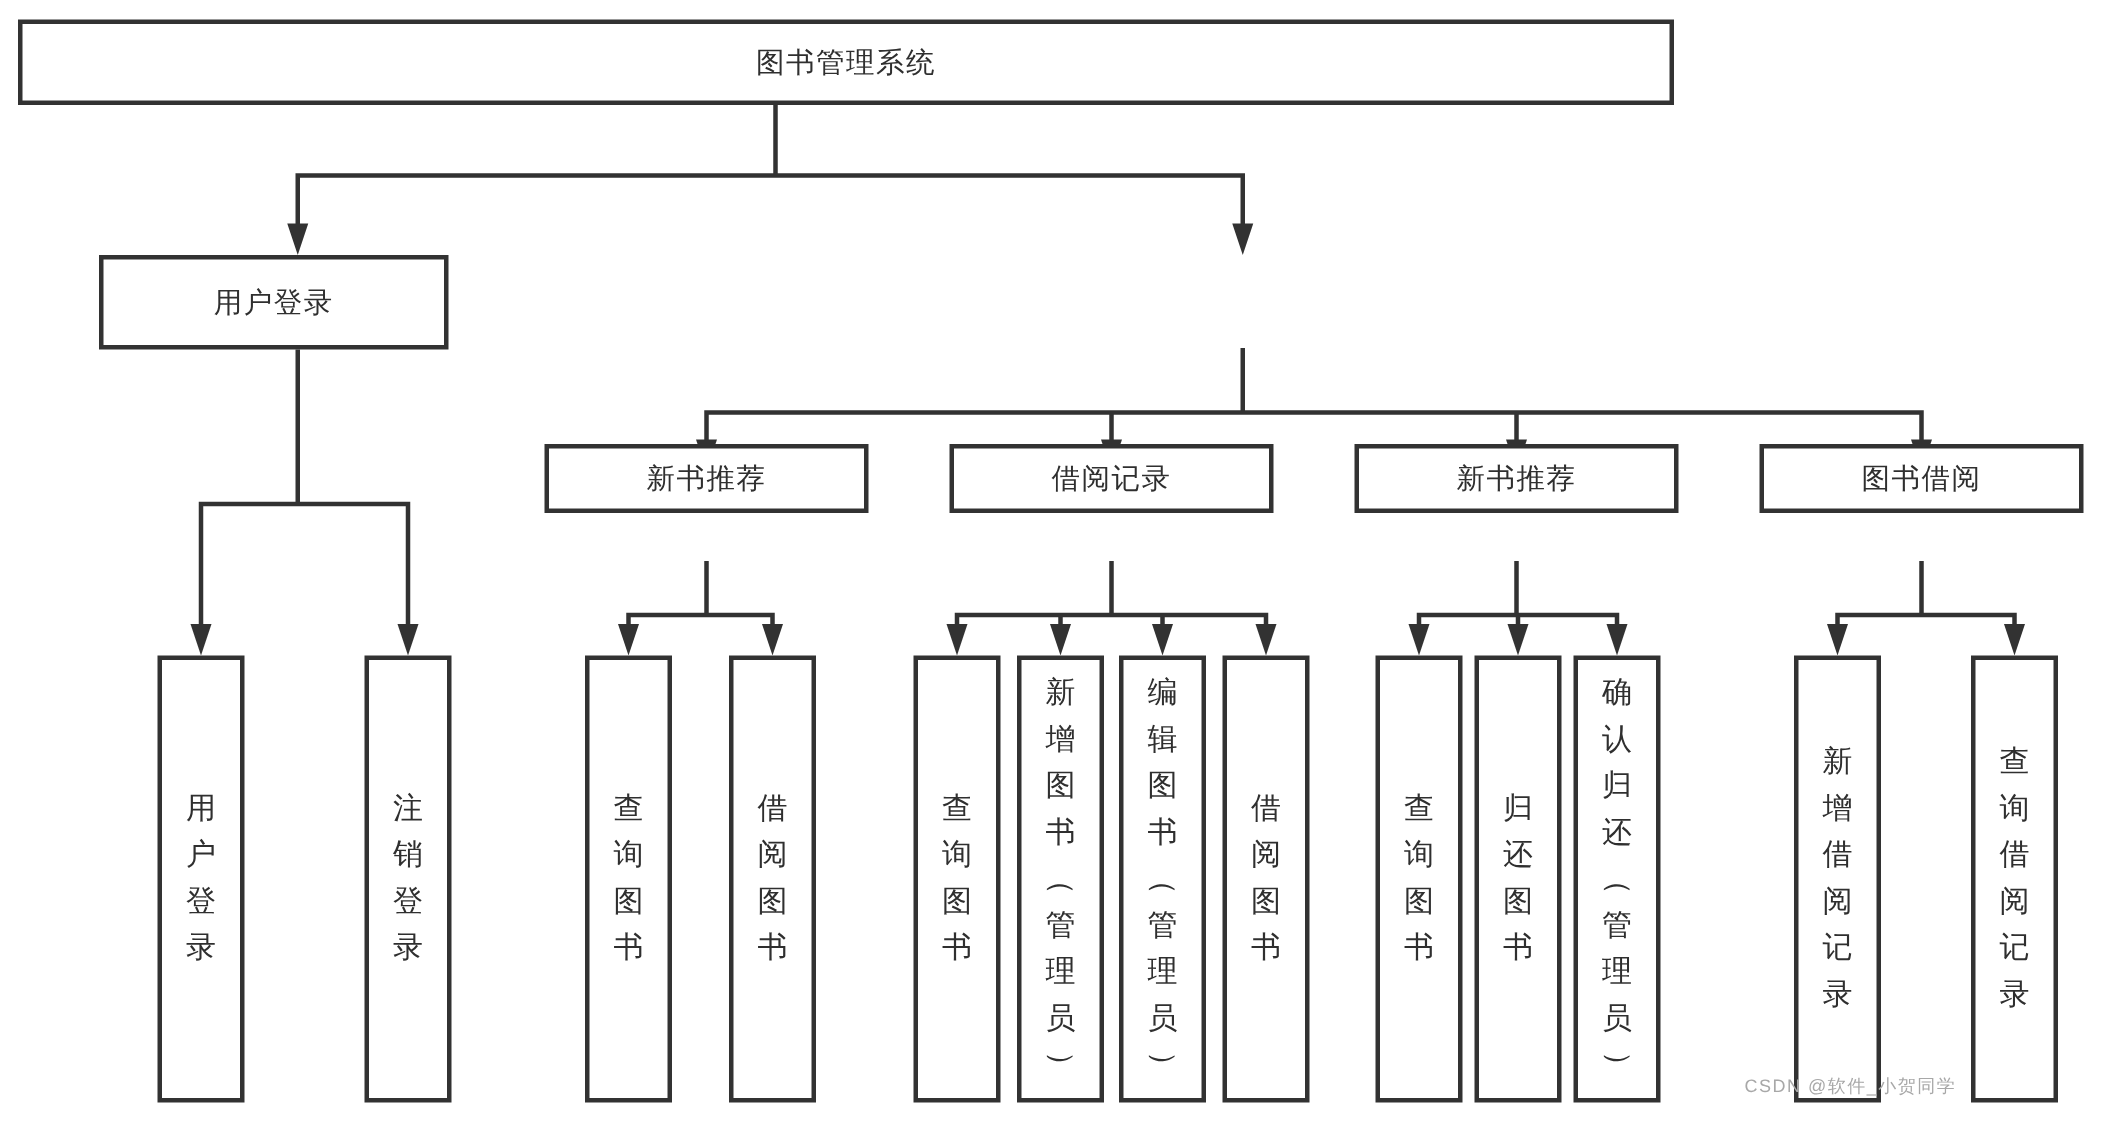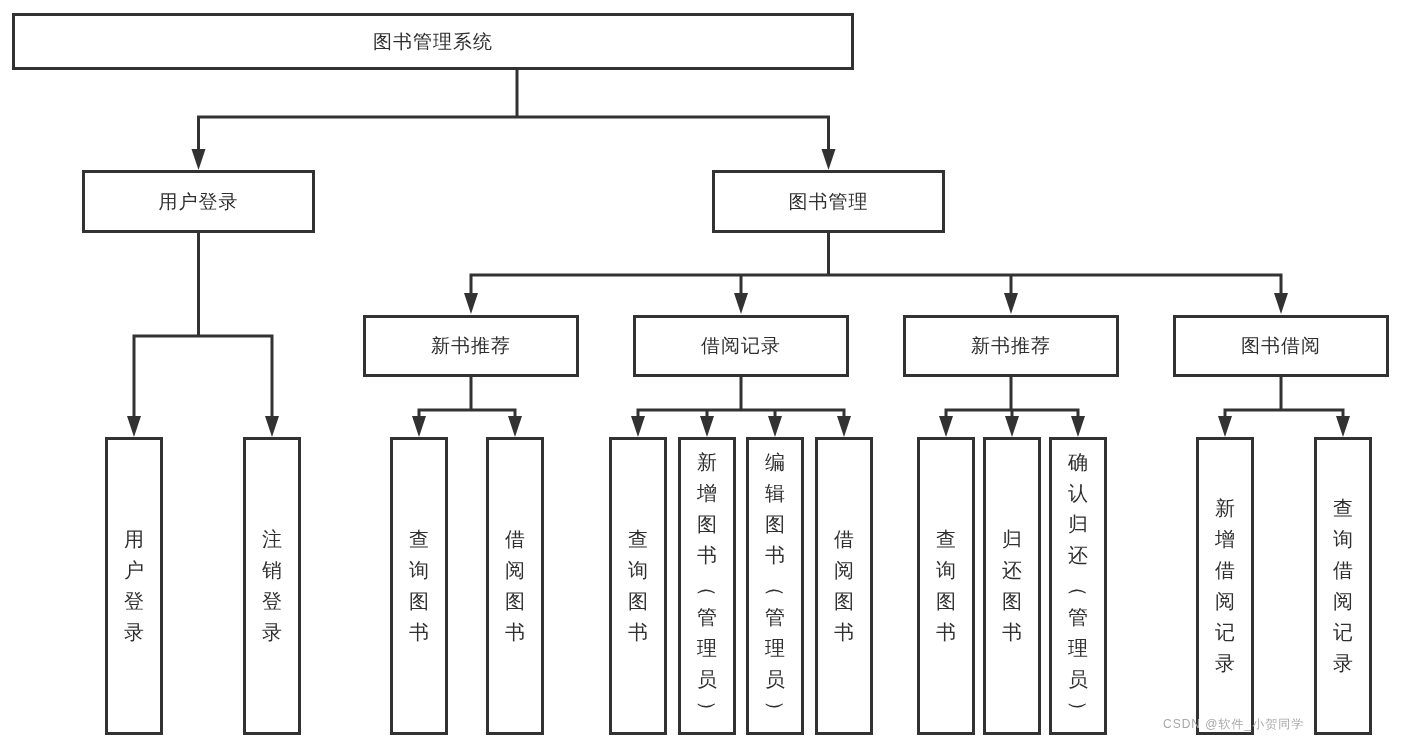--- a/index.html
+++ b/index.html
@@ -22,23 +22,23 @@
     box-sizing: border-box;
     border: 3px solid #323232;
     background: #ffffff;
     display: flex;
     align-items: center;
     justify-content: center;
     color: #2f2f2f;
     font-size: 19px;
     letter-spacing: 1px;
   }
-  .root  { left: 12px;  top: 13px;  width: 842px; height: 57px; }
+  .root  { left: 12px;  top: 13px;  width: 1104px; height: 57px; }
   .lvl1  { top: 170px; width: 233px; height: 63px; }
-  .lvl2  { top: 315px; width: 216px; height: 62px; text-align: right; }
+  .lvl2  { top: 296px; width: 216px; height: 46px; text-align: right; }
   .leaf  { top: 437px; width: 58px;  height: 298px; }
   .vtext {
     display: flex;
     flex-direction: column;
     align-items: center;
     justify-content: center;
     width: 100%; height: 100%;
     font-size: 20px;
     letter-spacing: 0;
   }
@@ -97,25 +97,22 @@
         <polygon points="1071,416 1085,416 1078,437"></polygon>
         <polygon points="1218,416 1232,416 1225,437"></polygon>
         <polygon points="1336,416 1350,416 1343,437"></polygon>
       </g>
   </svg>
 
   <div class="box root">
     <span>图书管理系统</span>
   </div>
 
-  <div class="box lvl1" style="left:82px">
+  <div class="box lvl1" style="left:66px">
     <span>用户登录</span>
-  </div>
-  <div class="box lvl1" style="left:712px">
-    <span>图书管理</span>
   </div>
 
   <div class="box lvl2" style="left:363px">
     <span>新书推荐</span>
   </div>
   <div class="box lvl2" style="left:633px">
     <span>借阅记录</span>
   </div>
   <div class="box lvl2" style="left:903px">
     <span>新书推荐</span>

